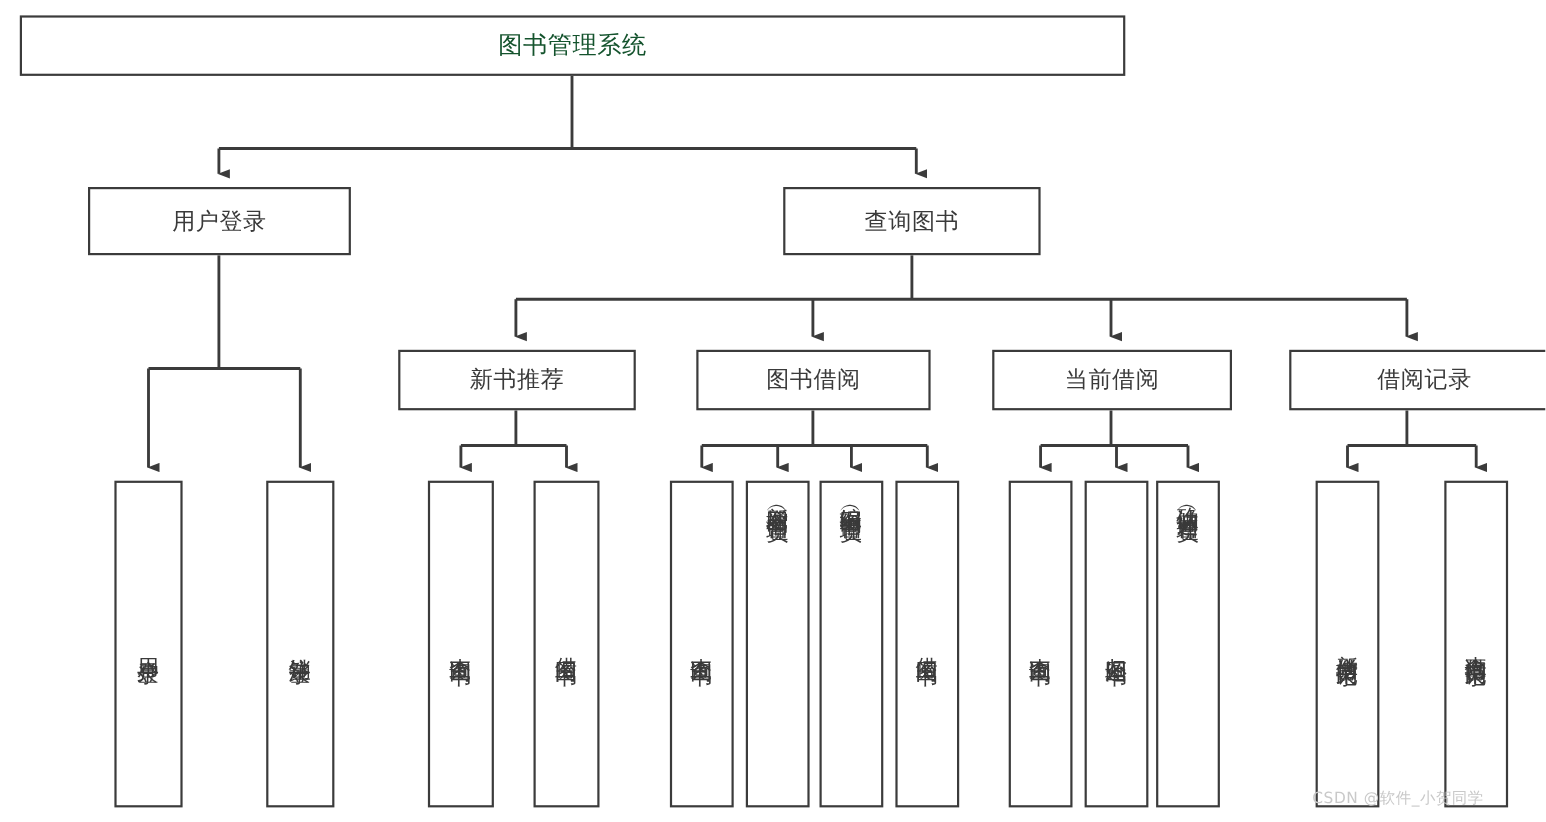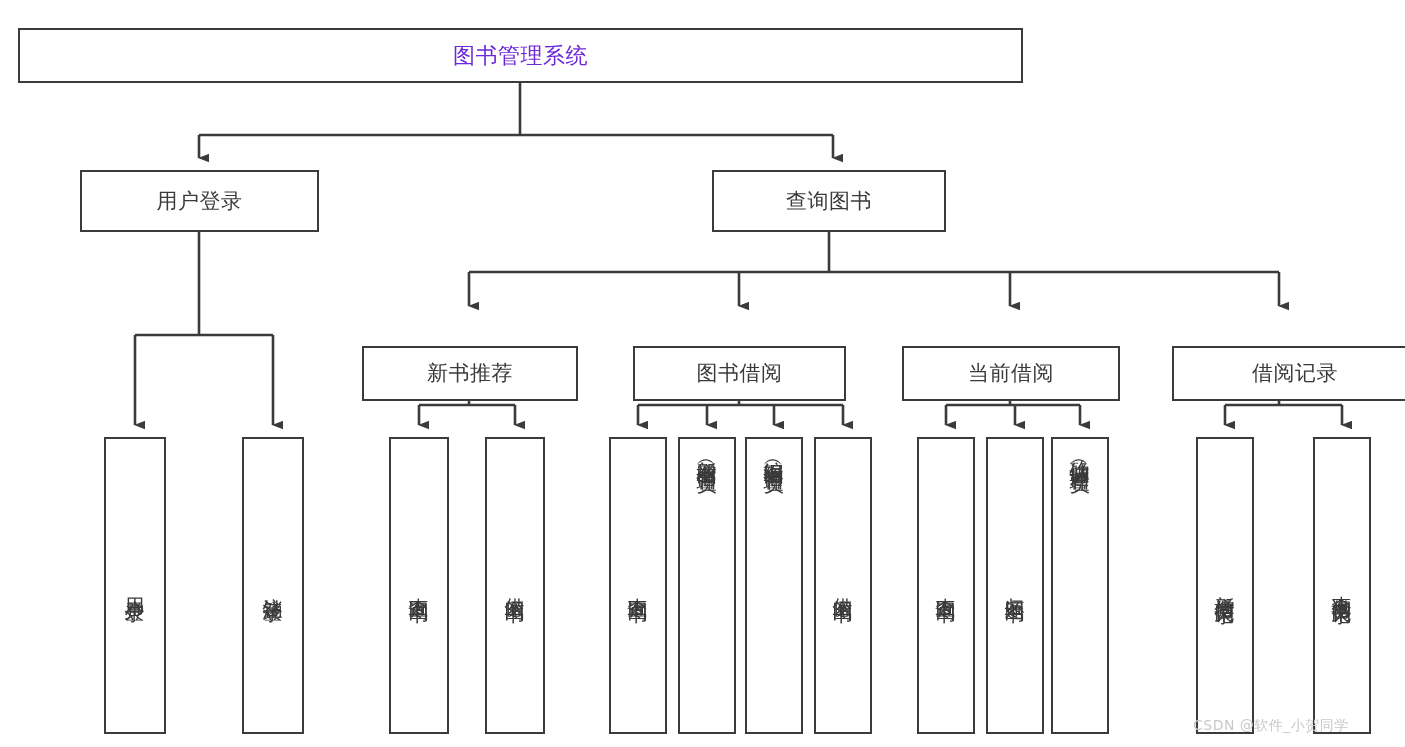--- a/index.html
+++ b/index.html
@@ -34,21 +34,21 @@
     align-items: center;
     justify-content: center;
     color: #3a3a3a;
     font-size: 21px;
     line-height: 1.25;
     letter-spacing: 0.5px;
     text-align: center;
   }
   .node.root { font-size: 22px; }
   .node.level2 { font-size: 21px; }
-  .node.level3 { font-size: 21px; margin-top: 28px; }
+  .node.level3 { font-size: 21px; }
   .node.leaf {
     font-size: 20px;
     padding: 6px 0;
     align-items: flex-start;
   }
   .vlabel {
     writing-mode: vertical-rl;
     text-orientation: upright;
     white-space: nowrap;
     letter-spacing: 2px;
@@ -110,21 +110,21 @@
       <path d="M 1015 405 L 1015 425" marker-end="url(#arrow)"></path>
       <path d="M 1080 405 L 1080 425" marker-end="url(#arrow)"></path>
 
       <path d="M 1279 373 L 1279 405"></path>
       <path d="M 1225 405 L 1342 405"></path>
       <path d="M 1225 405 L 1225 425" marker-end="url(#arrow)"></path>
       <path d="M 1342 405 L 1342 425" marker-end="url(#arrow)"></path>
     </g>
   </svg>
 
-  <div class="node root" id="node-root" style="left: 18px; top: 28px; width: 1005px; height: 55px; border-color: rgb(59, 59, 59); background: rgb(255, 255, 255); color: #6d28d9;">
+  <div class="node root" id="node-root" style="left: 18px; top: 14px; width: 1005px; height: 55px; border-color: rgb(59, 59, 59); background: rgb(255, 255, 255); color: #14532d;">
     <span>图书管理系统</span>
   </div>
 
   <div class="node level2" id="node-l2-0" style="left: 80px; top: 170px; width: 239px; height: 62px; border-color: rgb(59, 59, 59); background: rgb(255, 255, 255); color: rgb(58, 58, 58);">
     <span>用户登录</span>
   </div>
   <div class="node level2" id="node-l2-1" style="left: 712px; top: 170px; width: 234px; height: 62px; border-color: rgb(59, 59, 59); background: rgb(255, 255, 255); color: rgb(58, 58, 58);">
     <span>查询图书</span>
   </div>
 

